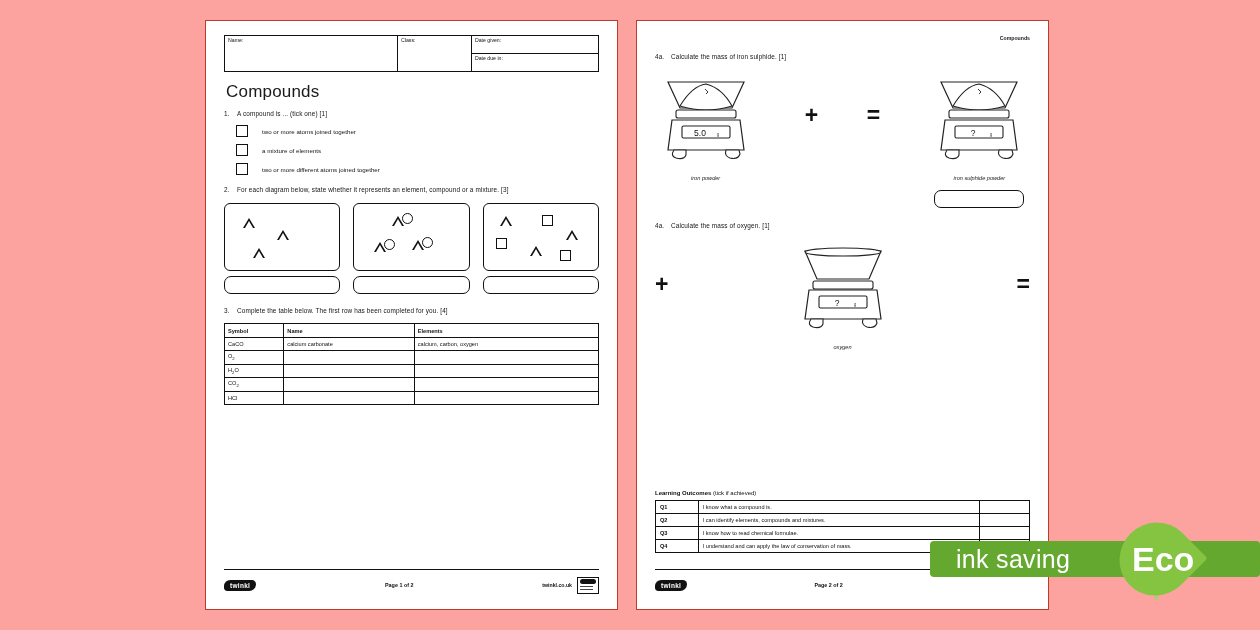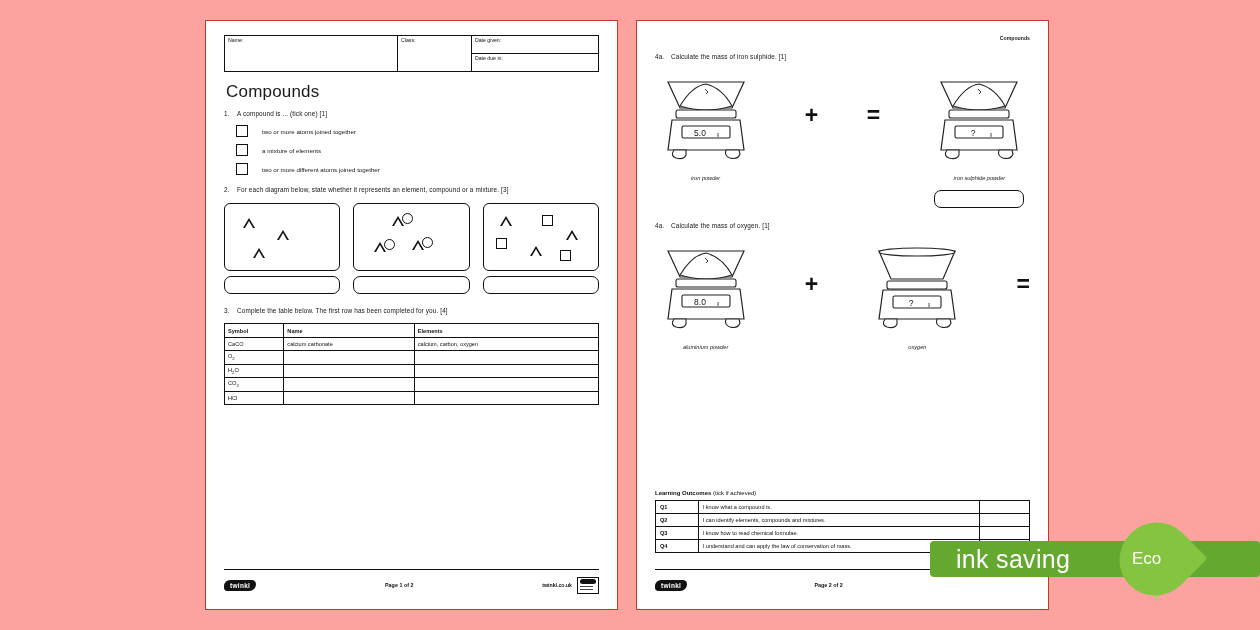--- a/index.html
+++ b/index.html
@@ -95,21 +95,21 @@
 
   
   #eco-badge{position:absolute;right:0;bottom:40px;height:62px;width:330px;z-index:40;}
   .eco-bar{position:absolute;left:0;top:13px;height:36px;right:0;background:#64a830;
            border-radius:4px;}
   .eco-text{position:absolute;left:26px;top:13px;height:36px;display:flex;align-items:center;
             color:#fff;font-size:25px;letter-spacing:.3px;}
   .leaf{position:absolute;left:190px;top:-6px;width:72px;height:74px;background:#84c441;
         border-radius:50% 3px 50% 50%;transform:rotate(45deg);}
   .eco-word{position:absolute;left:202px;top:13px;height:36px;display:flex;align-items:center;
-            color:#fff;font-size:17px;font-weight:400;}
+            color:#fff;font-size:34px;font-weight:700;}
   .stem{position:absolute;left:225px;top:14px;width:3px;height:58px;background:#a6d36a;}
 </style>
 </head>
 <body>
 
 <div class="sheet" id="sheet-1">
   <div class="inner">
 
     <table class="info">
       <tbody>
@@ -290,35 +290,20 @@
         <div class="scale-cap">iron sulphide powder</div>
         <div class="scale-ans"></div>
       </div>
     </div>
 
     <div class="q t" style="margin-top:14px;">
       <span class="qnum" style="width:16px;">4a.</span><span class="qtext">Calculate the mass of oxygen. [1]</span>
     </div>
 
     <div class="scale-row">
-      <div class="scale-cell">
-        <svg viewBox="0 0 100 100" width="100" height="100">
-          <path d="M12 14 L88 14 L76 40 L24 40 Z" fill="#fff" stroke="#222" stroke-width="1.2"></path>
-          <path d="M24 38 Q36 18 50 16 Q66 20 76 38 Q50 46 24 38 Z" fill="#fff" stroke="#222" stroke-width="1.1"></path>
-          <path d="M49 21 l3 3 l-2 2" fill="none" stroke="#222" stroke-width="0.9"></path>
-          <rect x="20" y="42" width="60" height="8" rx="2" fill="#fff" stroke="#222" stroke-width="1.1"></rect>
-          <path d="M16 52 L84 52 L88 82 L12 82 Z" fill="#fff" stroke="#222" stroke-width="1.2"></path>
-          <rect x="26" y="58" width="48" height="12" rx="1.5" fill="#fff" stroke="#222" stroke-width="1.1"></rect>
-          <text x="44" y="67.5" font-family="Liberation Sans, sans-serif" font-size="8.5" fill="#111" text-anchor="middle">8.0</text>
-          <text x="62" y="67.5" font-family="Liberation Sans, sans-serif" font-size="4.5" fill="#444" text-anchor="middle">g</text>
-          <path d="M18 82 q-4 6 2 8 q8 2 10 -3 l0 -5 Z" fill="#fff" stroke="#222" stroke-width="1.1"></path>
-          <path d="M70 82 q-2 6 4 8 q8 2 10 -4 l-1 -4 Z" fill="#fff" stroke="#222" stroke-width="1.1"></path>
-        </svg>
-        <div class="scale-cap">aluminium powder</div>
-      </div>
 
       <div class="op">+</div>
 
       <div class="scale-cell">
         <svg viewBox="0 0 100 100" width="100" height="100">
           <path d="M12 14 L88 14 L76 42 L24 42 Z" fill="#fff" stroke="#222" stroke-width="1.2"></path>
           <ellipse cx="50" cy="15" rx="38" ry="4" fill="#fff" stroke="#222" stroke-width="1.1"></ellipse>
           <rect x="20" y="44" width="60" height="8" rx="2" fill="#fff" stroke="#222" stroke-width="1.1"></rect>
           <path d="M16 53 L84 53 L88 82 L12 82 Z" fill="#fff" stroke="#222" stroke-width="1.2"></path>
           <rect x="26" y="59" width="48" height="12" rx="1.5" fill="#fff" stroke="#222" stroke-width="1.1"></rect>

